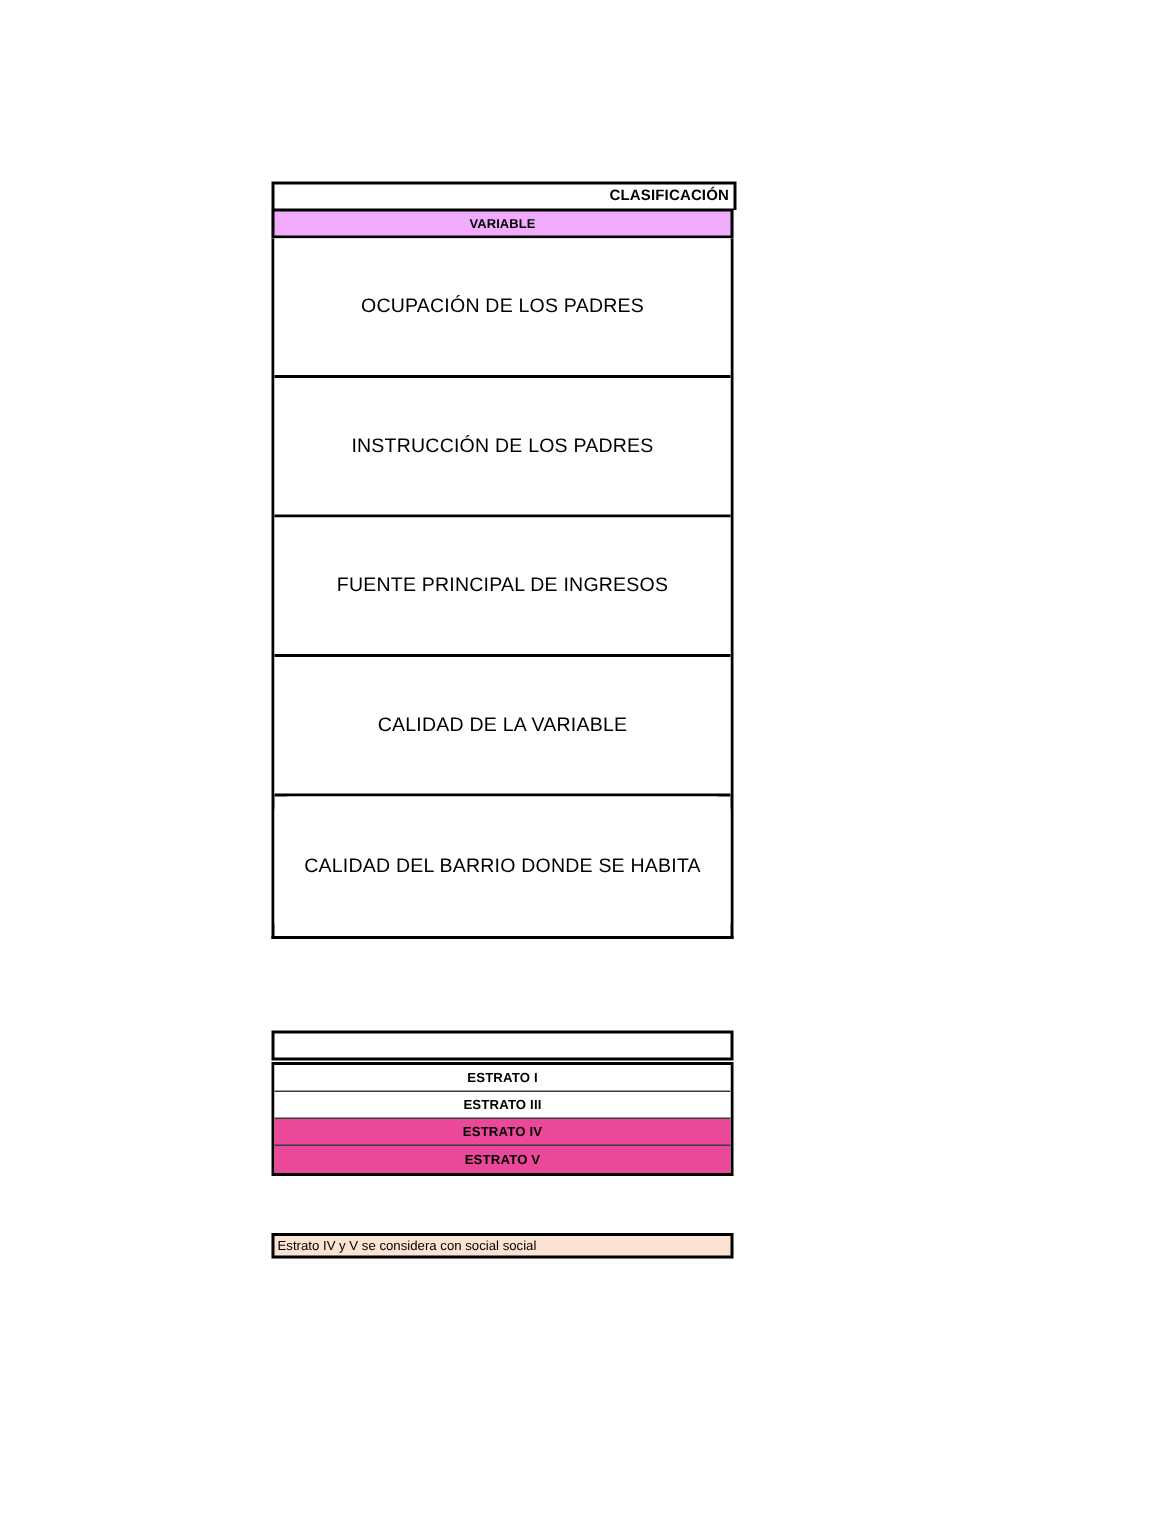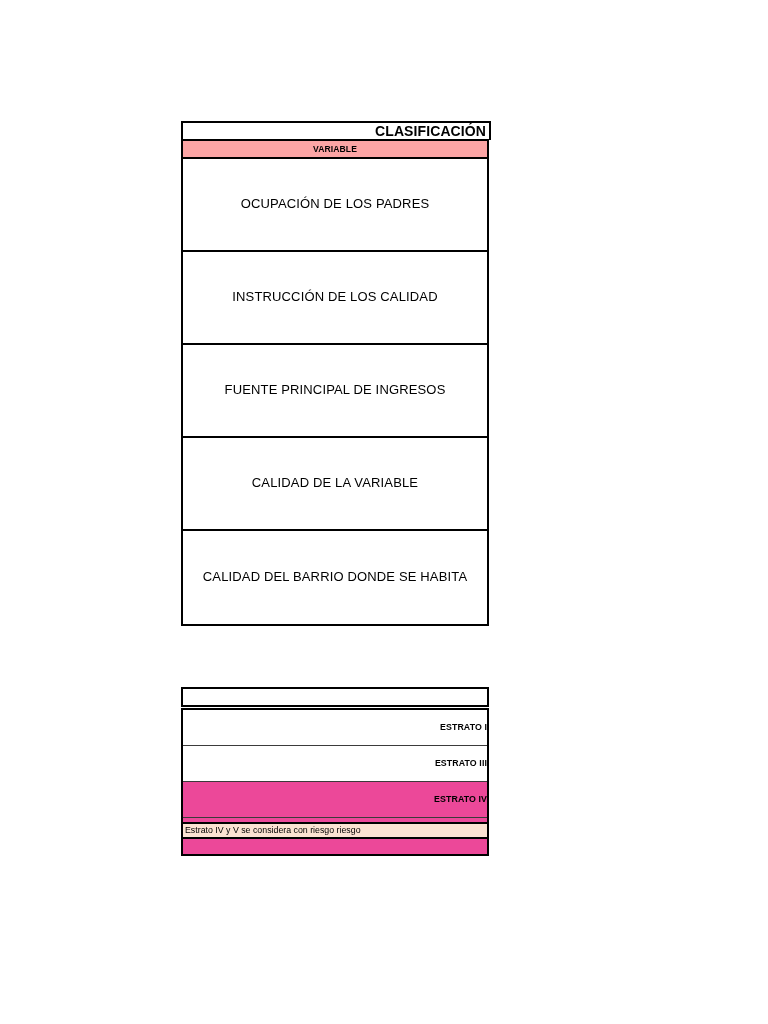--- a/index.html
+++ b/index.html
@@ -39,33 +39,33 @@
     height: 19px;
     border: 2px solid #000000;
     border-bottom: 1px solid #000000;
     background: #ffffff;
     display: flex;
     align-items: center;
     justify-content: flex-end;
     padding-right: 3px;
   }
   .clasificacion-row .cell-text {
-    font-size: 14px;
+    font-size: 10px;
     font-weight: bold;
     letter-spacing: 0.1px;
     line-height: 1;
   }
 
   .variable-row {
     box-sizing: border-box;
     width: 308px;
     height: 19px;
     border: 2px solid #000000;
     border-top: 1px solid #000000;
-    background: #fca5a5;
+    background: #f0abfc;
     display: flex;
     align-items: center;
     justify-content: center;
     text-align: right;
   }
   .variable-row .cell-text {
     font-size: 8.6px;
     font-weight: bold;
     letter-spacing: 0.1px;
     line-height: 1;
@@ -121,25 +121,25 @@
     border-left: 2px solid #000000;
     border-right: 2px solid #000000;
     border-bottom: 2px solid #000000;
     border-top: 2px solid #000000;
     background: #ffffff;
     margin-top: 1px;
   }
   .estrato-row {
     box-sizing: border-box;
     width: 100%;
-    height: 36px;
+    height: 18px;
     border-bottom: 1px solid #3b3b3b;
     display: flex;
     align-items: center;
-    justify-content: flex-end;
+    justify-content: center;
     background: #ffffff;
   }
   .estrato-row:last-child {
     border-bottom: none;
   }
   .estrato-row.hl {
     background: #ec4899;
   }
   .estrato-row .cell-text {
     font-size: 8.8px;
@@ -185,21 +185,21 @@
       <span class="cell-text">VARIABLE</span>
     </div>
 
     <div class="var-body">
 
       <div class="var-row">
         <span class="cell-text">OCUPACIÓN DE LOS PADRES</span>
       </div>
 
       <div class="var-row">
-        <span class="cell-text">INSTRUCCIÓN DE LOS CALIDAD</span>
+        <span class="cell-text">INSTRUCCIÓN DE LOS PADRES</span>
       </div>
 
       <div class="var-row">
         <span class="cell-text">FUENTE PRINCIPAL DE INGRESOS</span>
       </div>
 
       <div class="var-row">
         <span class="cell-text">CALIDAD DE LA VARIABLE</span>
       </div>
 
@@ -232,16 +232,16 @@
       </div>
 
       <div class="estrato-row hl">
         <span class="cell-text">ESTRATO V</span>
       </div>
 
     </div>
   </div>
 
   <div class="note-box">
-    <span class="cell-text">Estrato IV y V se considera con riesgo riesgo</span>
+    <span class="cell-text">Estrato IV y V se considera con social social</span>
   </div>
 
 </div>
 
 </body></html>

